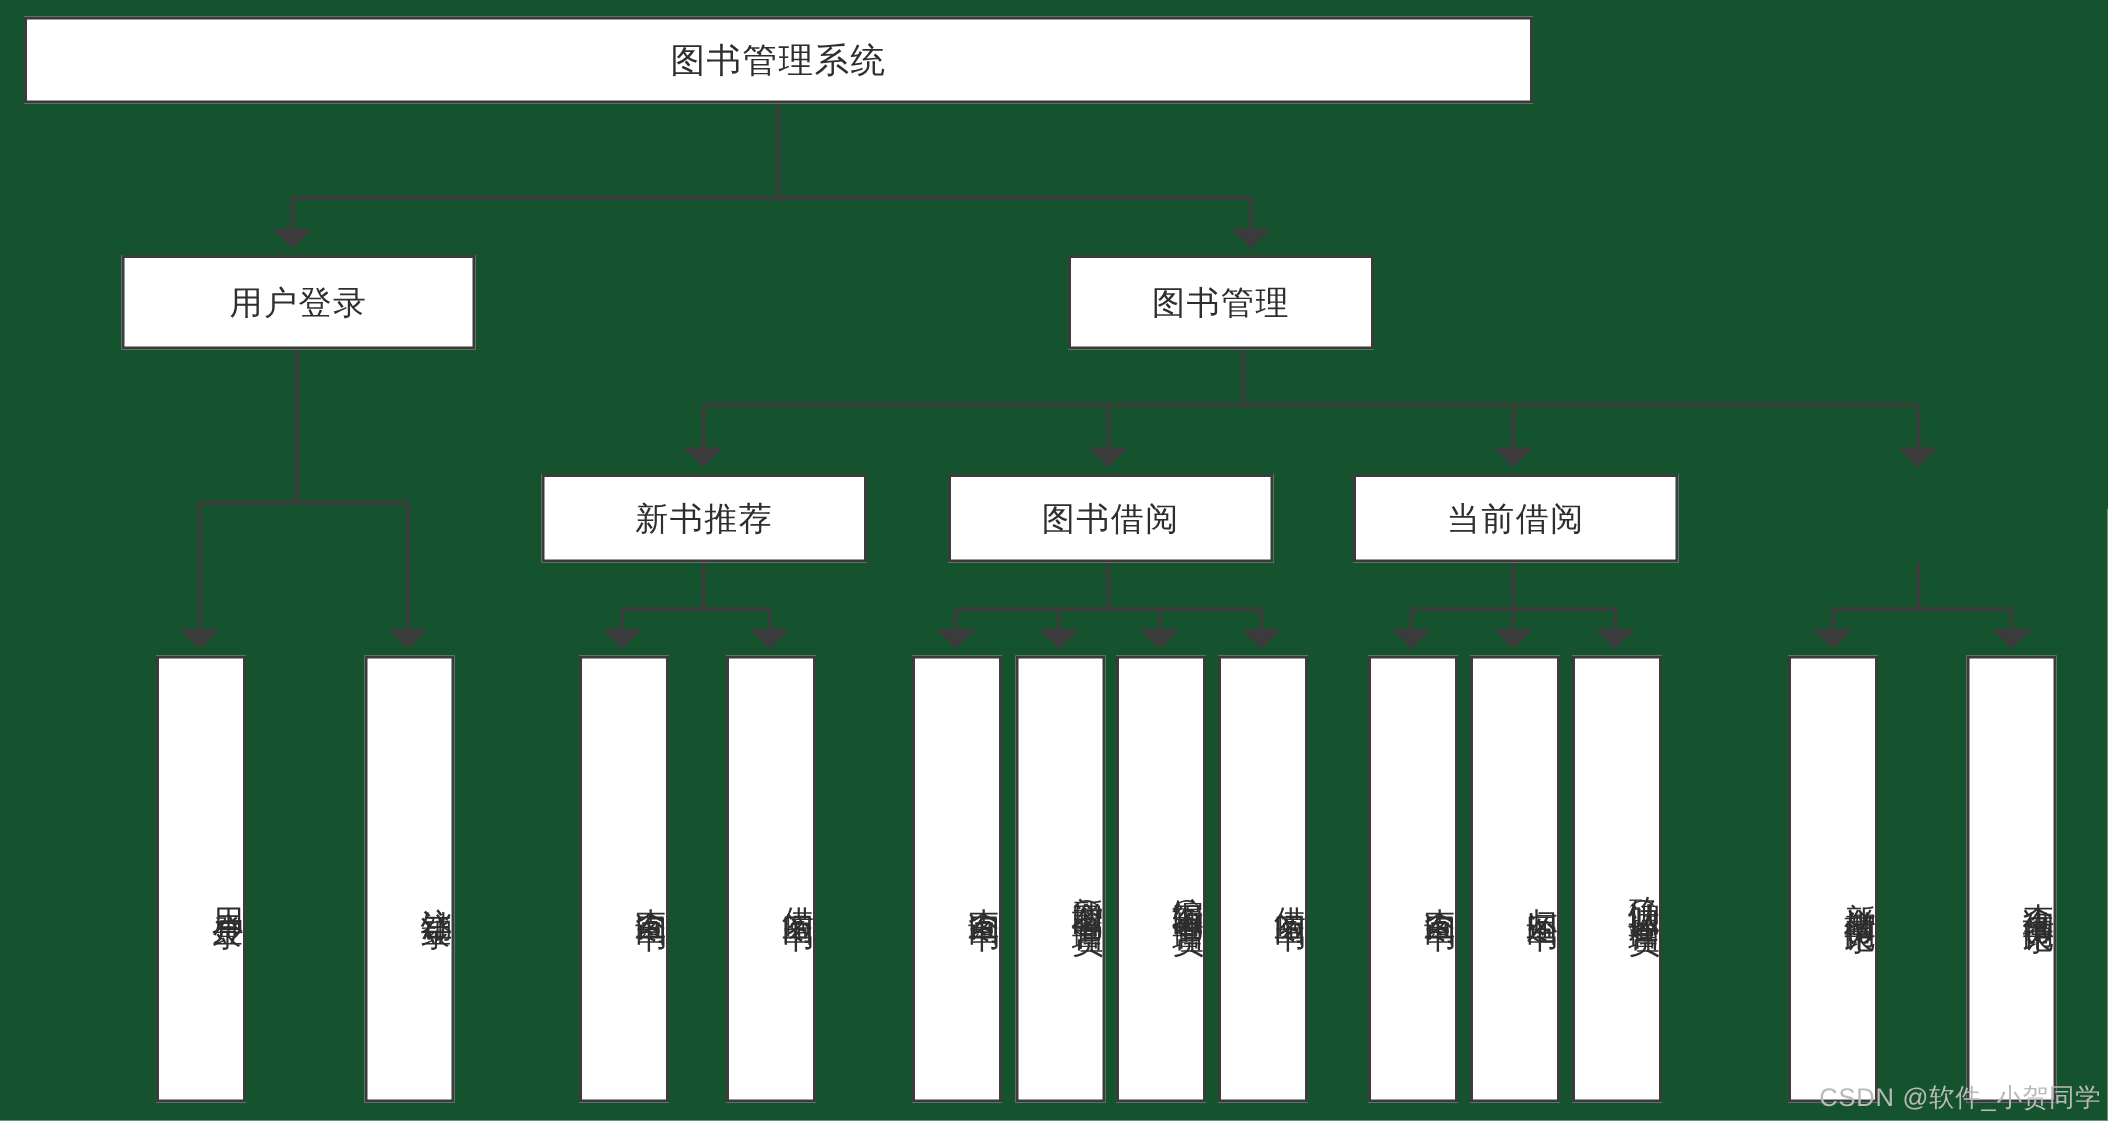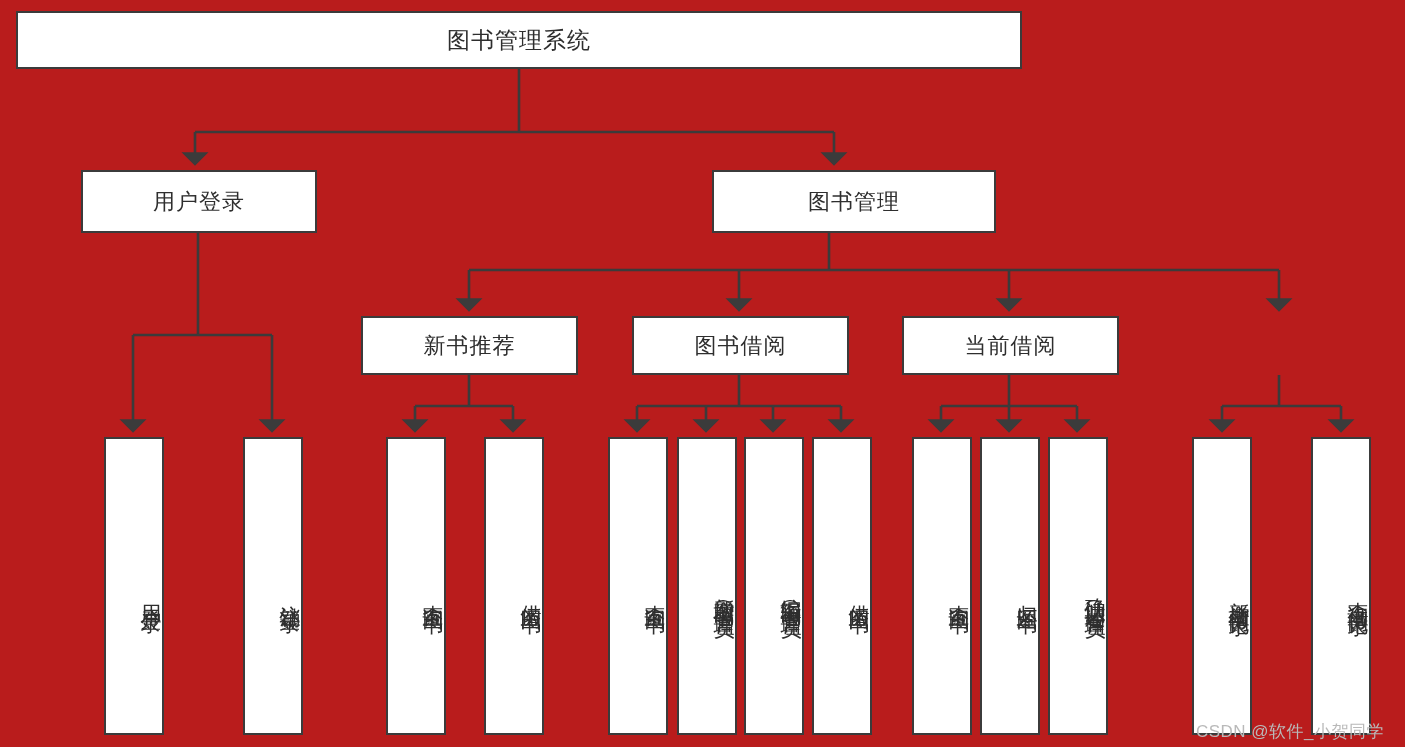--- a/index.html
+++ b/index.html
@@ -1,28 +1,28 @@
 <!DOCTYPE html>
 <html><head>
 <meta charset="utf-8">
 <style>
   html,body{margin:0;padding:0;background:#ffffff;}
   body{width:1405px;height:747px;overflow:hidden;
        font-family:"Liberation Sans","DejaVu Sans",sans-serif;}
-  #stage{position:relative;width:1405px;height:747px;background:#b91c1c;}
+  #stage{position:relative;width:1405px;height:747px;background:#14532d;}
   svg#wires{position:absolute;left:0;top:0;width:1405px;height:747px;}
   .node{position:absolute;box-sizing:border-box;background:#ffffff;
         border:2px solid #3b3b3b;display:flex;align-items:center;
         justify-content:center;color:#2e2e2e;}
   .node.h{font-size:22px;letter-spacing:1px;}
   .node.v{writing-mode:vertical-rl;text-orientation:upright;
           font-size:21px;letter-spacing:3px;padding-top:16px;
           align-items:flex-start;justify-content:center;line-height:1.05;}
   .node.root{font-size:23px;}
-  .wm{position:absolute;right:21px;bottom:4px;font-size:17px;color:#b9b9b9;
+  .wm{position:absolute;right:4px;bottom:4px;font-size:17px;color:#b9b9b9;
       letter-spacing:.5px;white-space:nowrap;}
 </style>
 </head>
 <body>
 
 <div id="stage">
 
   <svg id="wires" viewBox="0 0 1405 747" xmlns="http://www.w3.org/2000/svg">
     <defs>
       <marker id="ar" markerWidth="10" markerHeight="11" refX="2.2" refY="5.2" orient="auto" markerUnits="strokeWidth">
@@ -69,21 +69,21 @@
       <path d="M1279,375 L1279,406"></path>
       <path d="M1222,406 L1341,406"></path>
       <path d="M1222,406 L1222,425" marker-end="url(#ar)"></path>
       <path d="M1341,406 L1341,425" marker-end="url(#ar)"></path>
     </g>
   </svg>
 
   <div class="node h root" style="left:16px;top:11px;width:1006px;height:58px;">图书管理系统</div>
 
   <div class="node h" style="left:81px;top:170px;width:236px;height:63px;">用户登录</div>
-  <div class="node h" style="left:712px;top:170px;width:284px;height:63px;">图书管理</div>
+  <div class="node h" style="left:712px;top:170px;width:204px;height:63px;">图书管理</div>
 
   <div class="node h" style="left:632px;top:316px;width:217px;height:59px;">图书借阅</div>
   <div class="node h" style="left:361px;top:316px;width:217px;height:59px;">新书推荐</div>
   <div class="node h" style="left:902px;top:316px;width:217px;height:59px;text-align:center;">当前借阅</div>
 
   <div class="node v" style="left:104px;top:437px;width:60px;height:298px;">用户登录</div>
   <div class="node v" style="left:243px;top:437px;width:60px;height:298px;">注销登录</div>
 
   <div class="node v" style="left:386px;top:437px;width:60px;height:298px;">查询图书</div>
   <div class="node v" style="left:484px;top:437px;width:60px;height:298px;">借阅图书</div>

